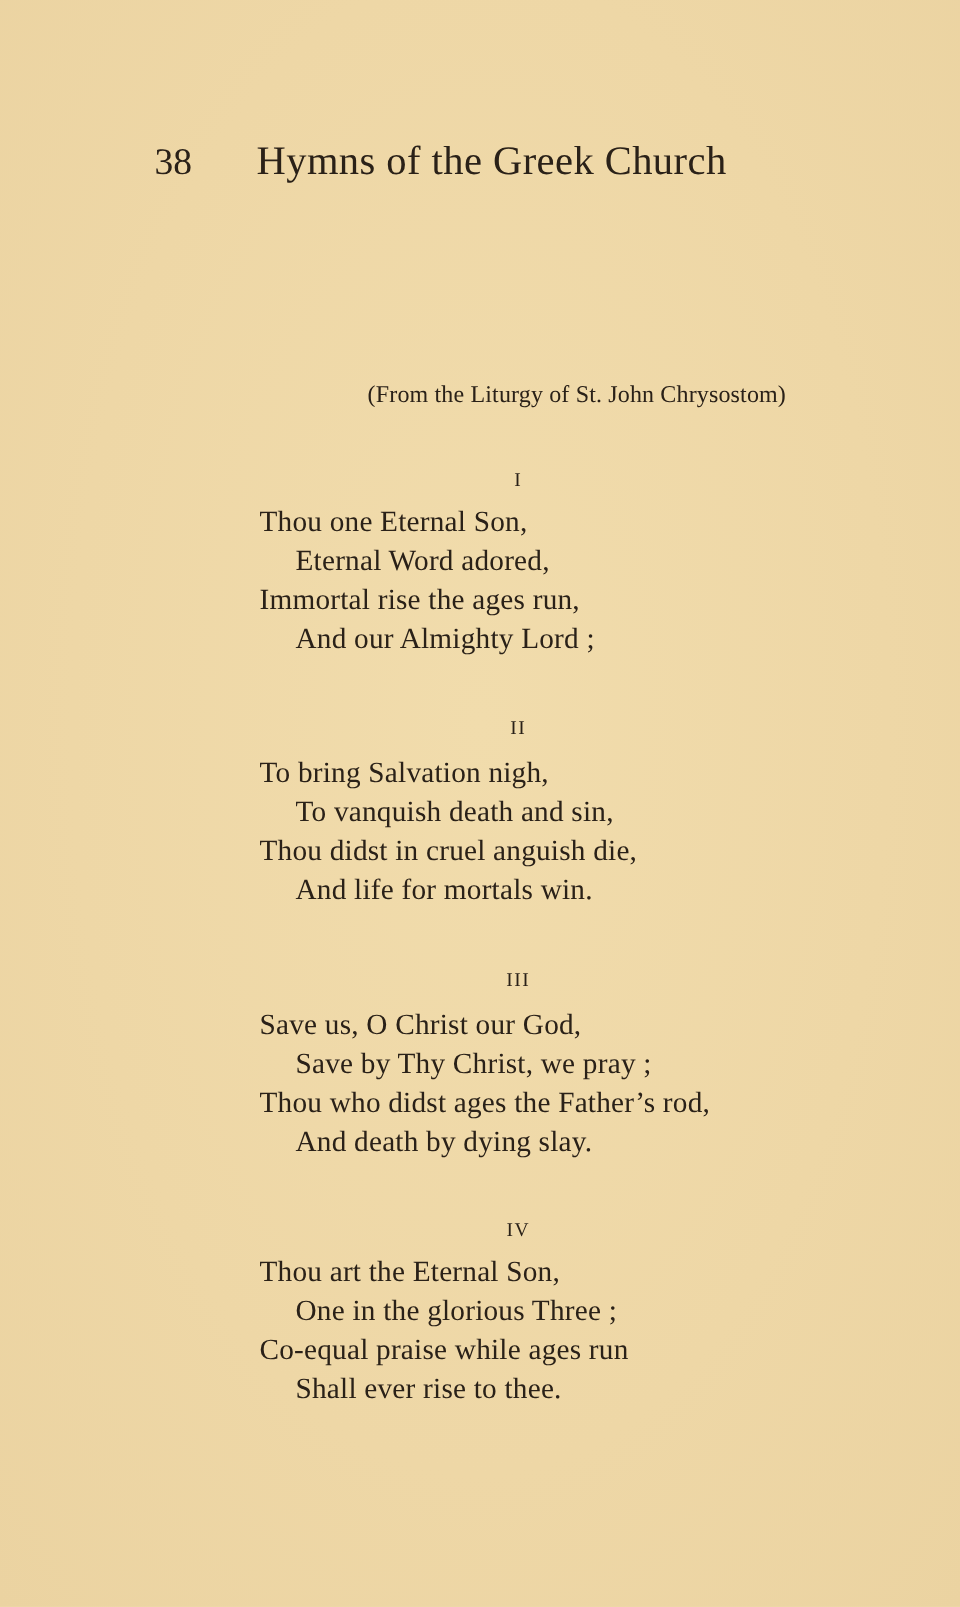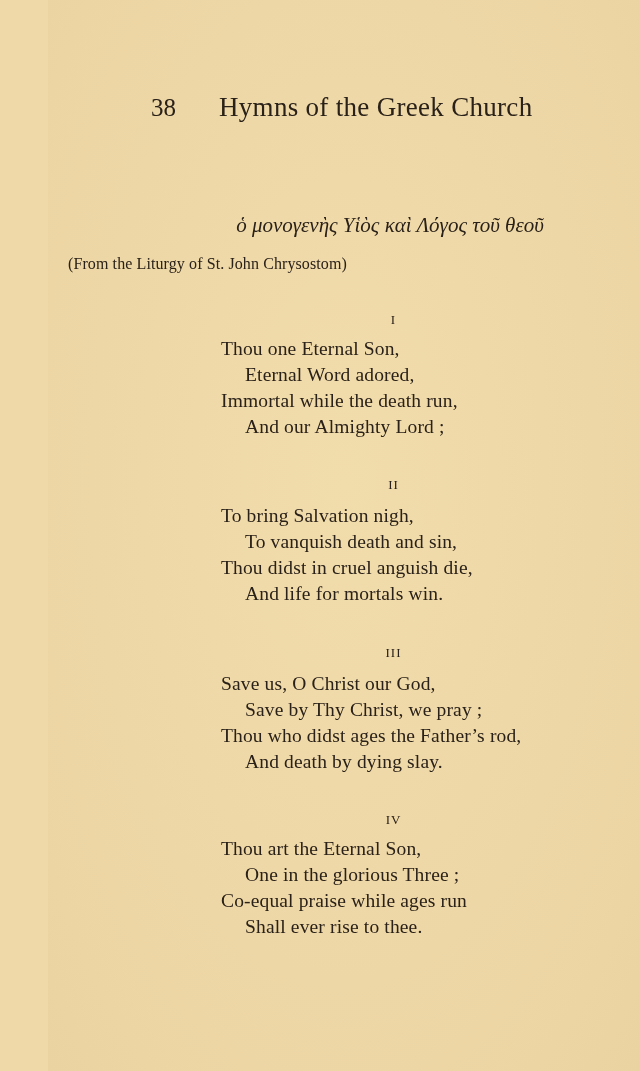--- a/index.html
+++ b/index.html
@@ -12,21 +12,20 @@
       background: #efd9a9;
       position: relative;
       overflow: hidden;
       font-family: "Liberation Serif", "DejaVu Serif", serif;
       color: #2a2118;
     }
     .page {
       position: absolute;
       inset: 0;
       background: radial-gradient(ellipse at 50% 45%, #f1dcac 0%, #eed7a6 60%, #ebd3a1 100%);
-      margin-left: 48px;
     }
     .running-head {
       position: absolute;
       top: 92px;
       left: 103px;
       width: 420px;
       height: 36px;
       display: flex;
       align-items: baseline;
     }
@@ -49,23 +48,23 @@
       font-size: 21px;
       font-style: italic;
       padding-left: 44px;
       box-sizing: border-box;
     }
     .subtitle {
       position: absolute;
       top: 255px;
       left: 0;
       width: 524px;
-      text-align: left;
+      text-align: right;
       font-size: 16px;
-      padding-left: 20px;
+      padding-left: 46px;
       box-sizing: border-box;
       letter-spacing: 0.1px;
     }
     .stanza {
       position: absolute;
       left: 173px;
       width: 400px;
     }
     .stanza-number {
       position: absolute;
@@ -91,28 +90,27 @@
 </head>
 <body>
 
 <div class="page">
 
   <div class="running-head">
     <span class="page-number">38</span>
     <span class="running-title">Hymns of the Greek Church</span>
   </div>
 
-  <div class="greek-title">ὁ μονογενὴς Υἱὸς καὶ Λόγος τοῦ θεοῦ</div>
   <div class="subtitle">(From the Liturgy of St. John Chrysostom)</div>
 
   <div class="stanza" style="top:312px;">
     <div class="stanza-number">I</div>
     <div class="line" style="top:26px;">Thou one Eternal Son,</div>
     <div class="line indent" style="top:52px;">Eternal Word adored,</div>
-    <div class="line" style="top:78px;">Immortal while the death run,</div>
+    <div class="line" style="top:78px;">Immortal rise the ages run,</div>
     <div class="line indent" style="top:104px;">And our Almighty Lord ;</div>
   </div>
 
   <div class="stanza" style="top:477px;">
     <div class="stanza-number">II</div>
     <div class="line" style="top:28px;">To bring Salvation nigh,</div>
     <div class="line indent" style="top:54px;">To vanquish death and sin,</div>
     <div class="line" style="top:80px;">Thou didst in cruel anguish die,</div>
     <div class="line indent" style="top:106px;">And life for mortals win.</div>
   </div>

